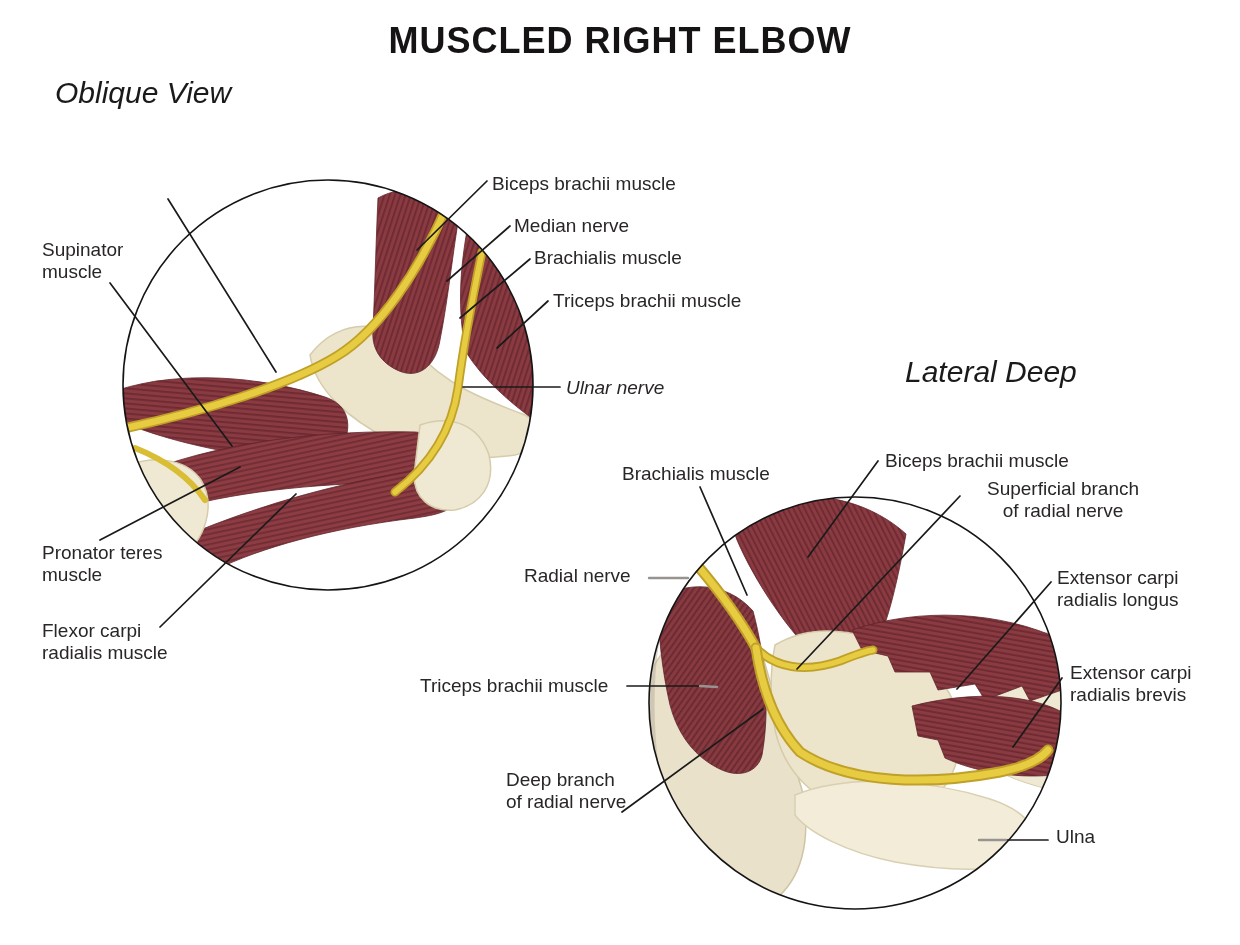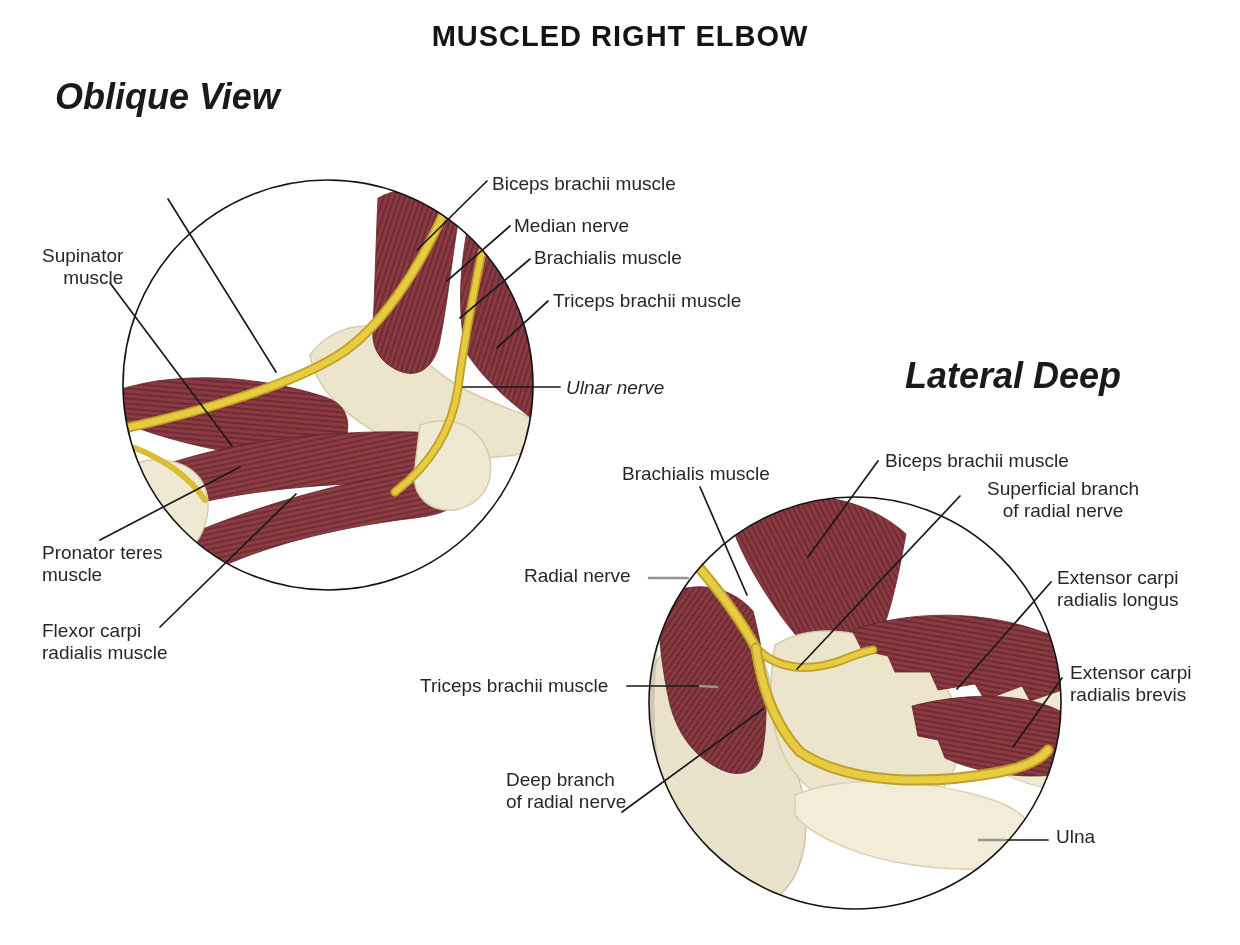--- a/index.html
+++ b/index.html
@@ -3,35 +3,35 @@
 <meta charset="utf-8">
 <style>
   html,body{margin:0;padding:0;background:#ffffff;}
   #canvas{
     position:relative;width:1240px;height:945px;background:#ffffff;overflow:hidden;
     font-family:"Liberation Sans",sans-serif;color:#231f20;
   }
   #art{position:absolute;left:0;top:0;}
   .page-title{
     position:absolute;left:0;right:0;top:20px;text-align:center;
-    font-size:29px;font-weight:700;letter-spacing:1px;color:#161314;
+    font-size:36px;font-weight:700;letter-spacing:1px;color:#161314;
   }
   .view-heading{
-    position:absolute;font-size:36px;font-weight:700;font-style:italic;color:#1c191a;
+    position:absolute;font-size:30px;font-weight:400;font-style:italic;color:#1c191a;
   }
   #heading-oblique{left:55px;top:76px;}
   #heading-lateral{left:905px;top:355px;}
   .label{
     position:absolute;font-size:19px;line-height:21.5px;color:#2a2627;
     white-space:pre-line;
   }
   .label.center{text-align:center;}
   
   #lbl-o0{left:42px;top:157px;}
-  #lbl-o1{left:42px;top:245px;text-align:right;}
+  #lbl-o1{left:42px;top:239px;}
   #lbl-o2{left:492px;top:173px;}
   #lbl-o3{left:514px;top:215px;}
   #lbl-o4{left:534px;top:247px;}
   #lbl-o5{left:553px;top:290px;}
   #lbl-o6{left:566px;top:377px;font-style:italic;}
   #lbl-o7{left:42px;top:542px;}
   #lbl-o8{left:42px;top:620px;}
   
   #lbl-l0{left:622px;top:463px;}
   #lbl-l1{left:885px;top:450px;}

